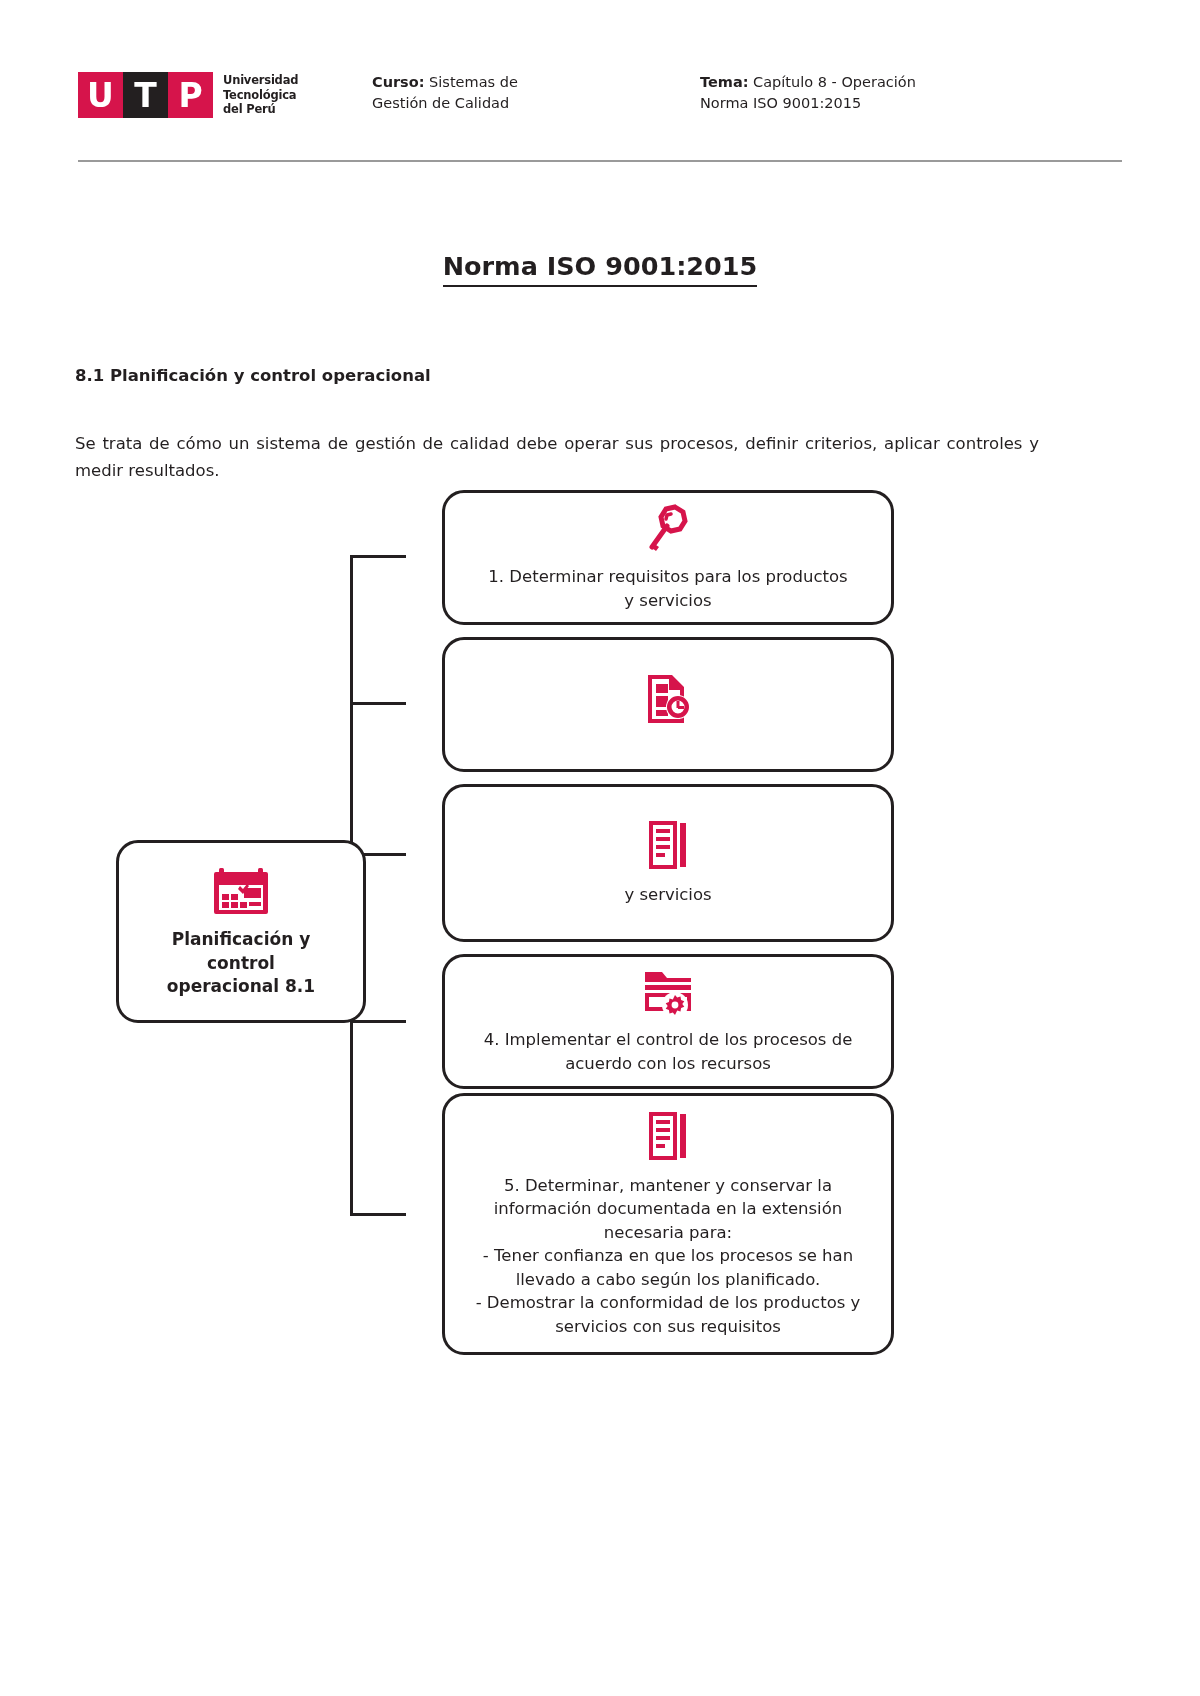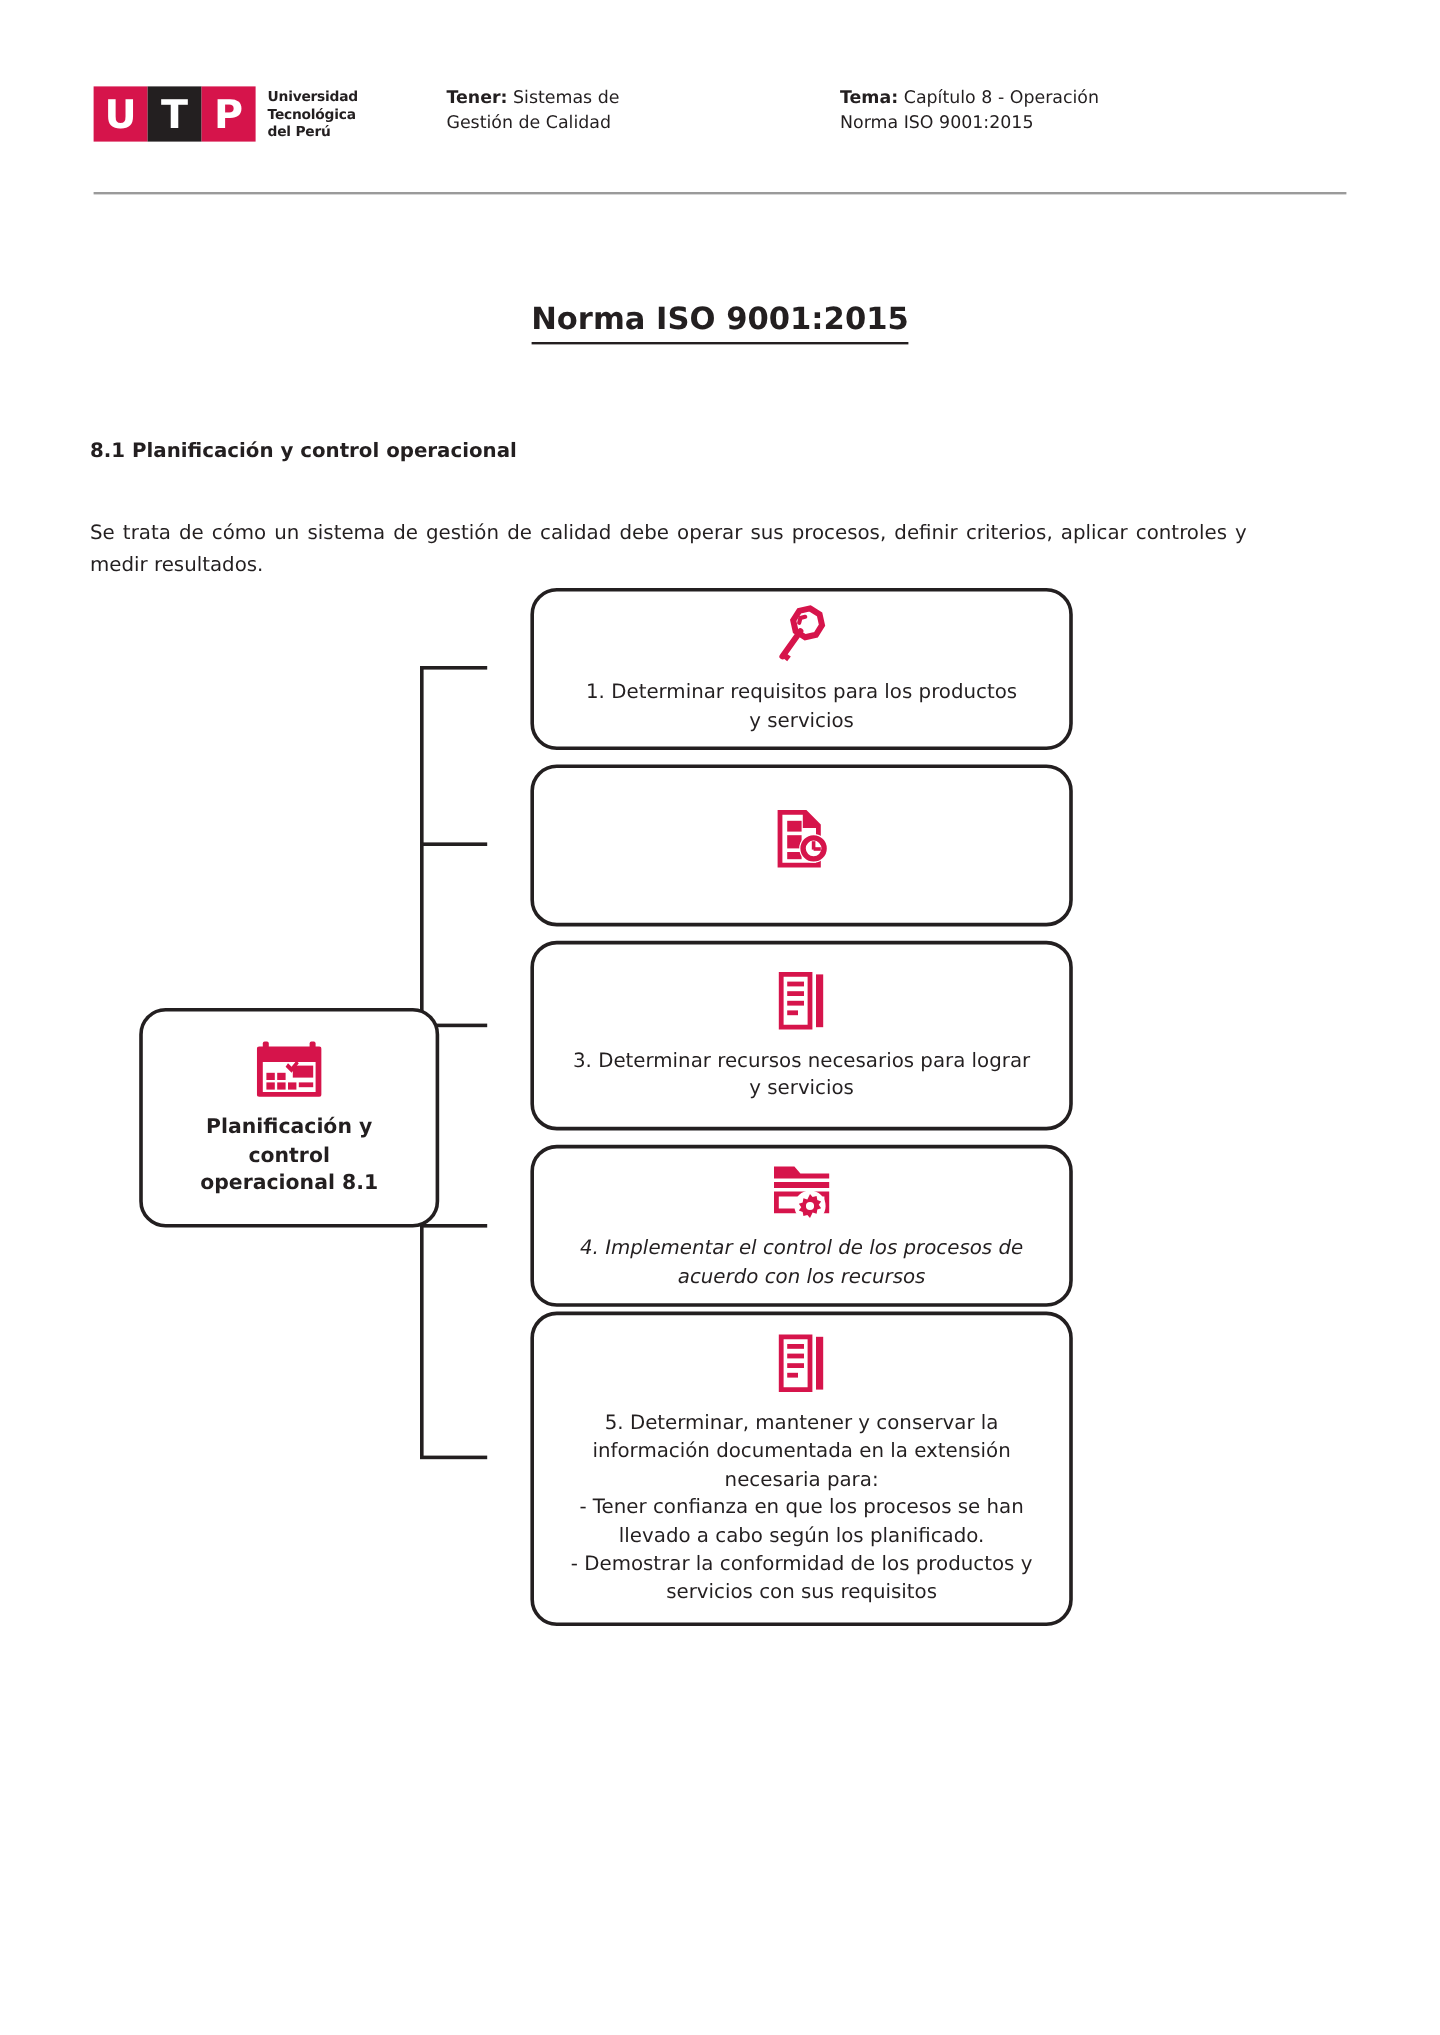--- a/index.html
+++ b/index.html
@@ -141,21 +141,21 @@
       </div>
       <div class="logo-text">
         <div>Universidad</div>
         <div>Tecnológica</div>
         <div>del Perú</div>
       </div>
     </div>
   </div>
 
   <div class="header-col curso">
-    <div><b>Tener:</b><span> Sistemas de</span></div>
+    <div><b>Curso:</b><span> Sistemas de</span></div>
     <div>Gestión de Calidad</div>
   </div>
 
   <div class="header-col tema">
     <div><b>Tema:</b><span> Capítulo 8 - Operación</span></div>
     <div>Norma ISO 9001:2015</div>
   </div>
 
   <div class="hrule"></div>
 
@@ -243,26 +243,25 @@
             <path d="M3 2h28v48H3V2zm4 4v40h20V6H7z"></path>
             <rect x="10" y="10" width="14" height="4"></rect>
             <rect x="10" y="18" width="14" height="4"></rect>
             <rect x="10" y="26" width="14" height="4"></rect>
             <rect x="10" y="34" width="9" height="4"></rect>
             <rect x="34" y="4" width="6" height="44"></rect>
           </g>
         </svg>
       </span>
       <div class="label">
-        <div>3. Determinar recursos necesarios para lograr</div>
         <div>y servicios</div>
       </div>
     </div>
 
-    <div class="node" style="left:404px; top:474px; width:452px; height:135px;font-style:italic;">
+    <div class="node" style="left:404px; top:474px; width:452px; height:135px;">
       <span class="icon">
         <svg width="50" height="48" viewBox="0 0 50 48" aria-hidden="true">
           <g fill="#d6144b">
             <path d="M2 4h17l5 6h24v4H2V4z"></path>
             <path d="M2 17h46v5H2z"></path>
             <path d="M2 25h46v18H2V25zm4 4v10h38V29H6z"></path>
             <circle cx="32" cy="37" r="13" fill="#ffffff"></circle>
             <path d="M32 27l2.2 2.6 3.3-1 .6 3.4 3.2 1.2-2 2.8 2 2.8-3.2 1.2-.6 3.4-3.3-1L32 47l-2.2-2.6-3.3 1-.6-3.4-3.2-1.2 2-2.8-2-2.8 3.2-1.2.6-3.4 3.3 1L32 27zm0 6.6a3.4 3.4 0 1 0 0 6.8 3.4 3.4 0 0 0 0-6.8z"></path>
           </g>
         </svg>

